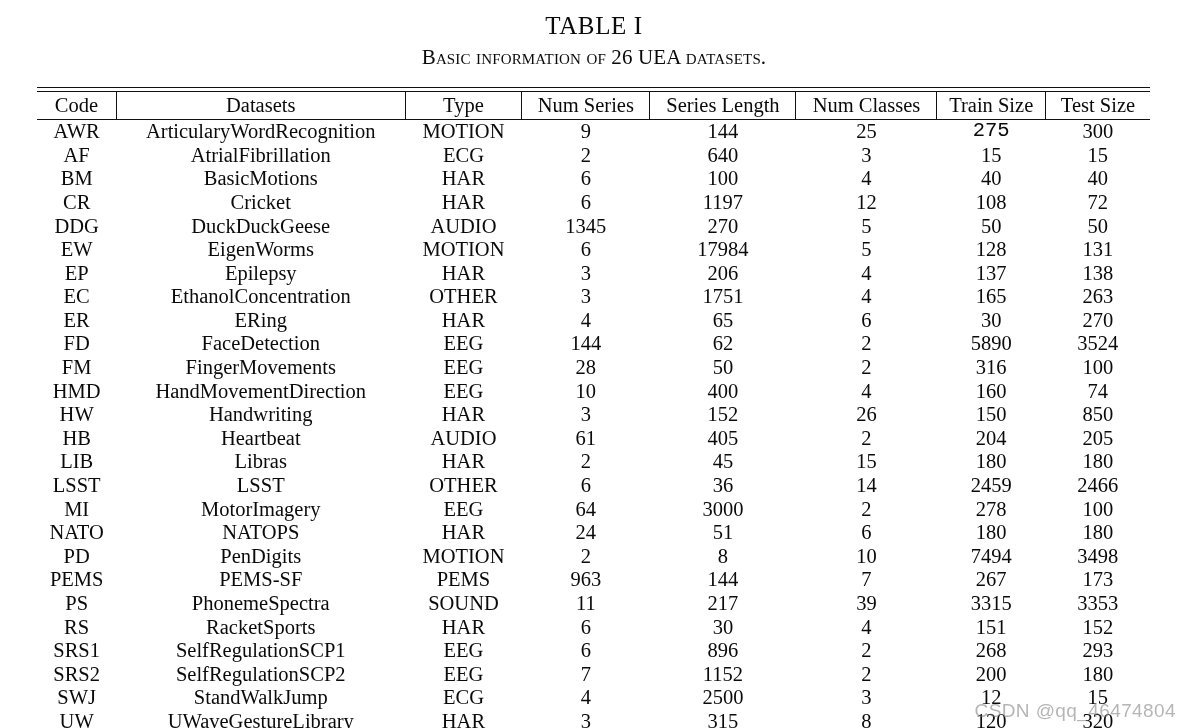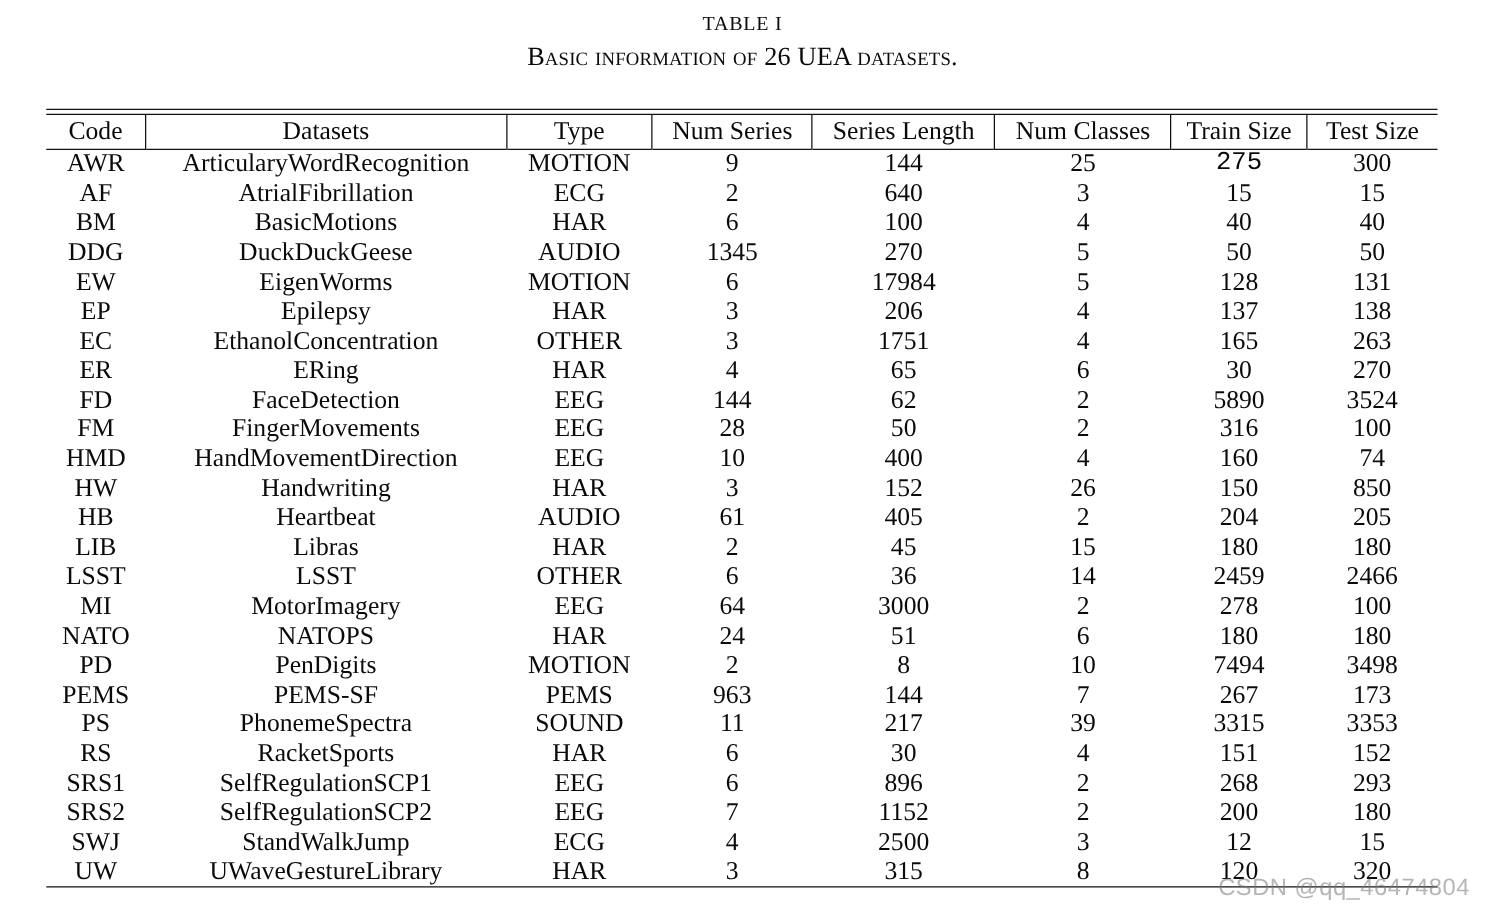--- a/index.html
+++ b/index.html
@@ -22,21 +22,21 @@
     box-sizing: border-box;
     padding: 0;
   }
 
   
   .caption {
     text-align: center;
     padding-top: 9px;
   }
   .caption-title {
-    font-size: 16px;
+    font-size: 25px;
     letter-spacing: 0.6px;
     line-height: 1.32;
   }
   .caption-sub {
     font-size: 21px;
     line-height: 1.34;
     margin-top: 1px;
     font-variant: small-caps;
     letter-spacing: 0.15px;
   }
@@ -177,20 +177,30 @@
             <td>BM</td>
             <td>BasicMotions</td>
             <td>HAR</td>
             <td>6</td>
             <td>100</td>
             <td>4</td>
             <td>40</td>
             <td>40</td>
           </tr>
           <tr>
+            <td>CR</td>
+            <td>Cricket</td>
+            <td>HAR</td>
+            <td>6</td>
+            <td>1197</td>
+            <td>12</td>
+            <td>108</td>
+            <td>72</td>
+          </tr>
+          <tr>
             <td>DDG</td>
             <td>DuckDuckGeese</td>
             <td>AUDIO</td>
             <td>1345</td>
             <td>270</td>
             <td>5</td>
             <td>50</td>
             <td>50</td>
           </tr>
           <tr>

